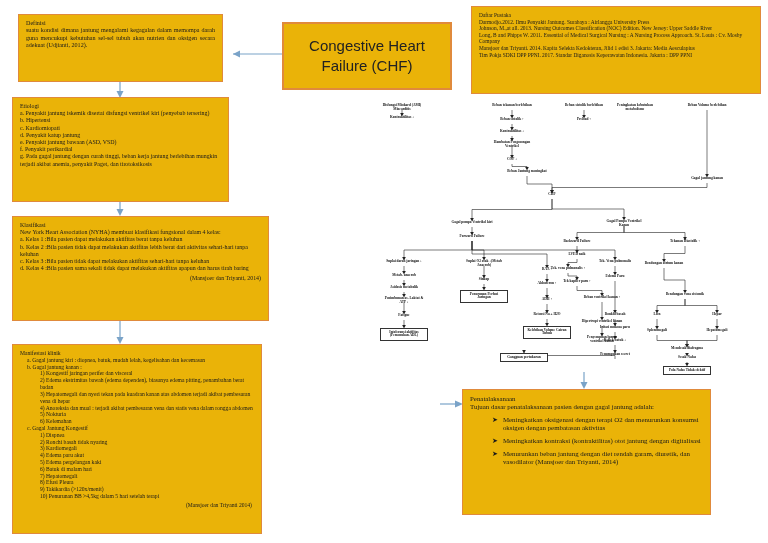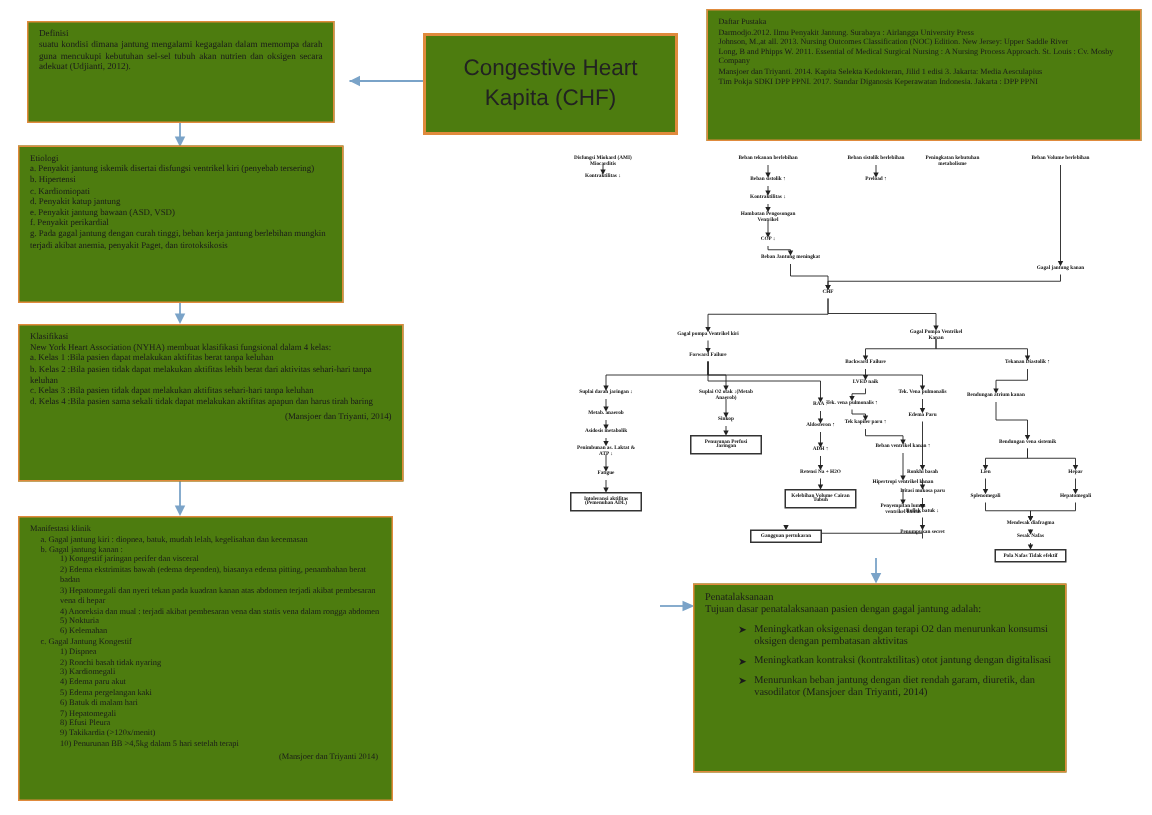--- a/index.html
+++ b/index.html
@@ -6,21 +6,21 @@
   body{
     width:768px;height:543px;
     background:#ffffff;
     font-family:"Liberation Serif", serif;
     position:relative;
     overflow:hidden;
   }
   .box{
     position:absolute;
     border:1.5px solid #E08A3C;
-    background:#4d7c0f;
+    background:#eab308;
     box-sizing:border-box;
     padding:5px 7px;
     color:#1a1a1a;
   }
   .box p, .box div.ln{ margin:0; line-height:1.22; }
 
   
   #definisi{ left:18px; top:14px; width:205px; height:68px; font-size:6.1px; }
   #definisi .ln{ text-align:justify; }
 
@@ -122,21 +122,21 @@
 <div class="conn" style="left:440px;top:398px;">
   <svg width="24" height="12" viewBox="0 0 24 12">
     <line x1="0" y1="6" x2="16" y2="6" stroke="#7AA3C8" stroke-width="1.2"></line>
     <path d="M23 6 L15 2.5 L15 9.5 Z" fill="#7AA3C8"></path>
   </svg>
 </div>
 
 <div class="box" id="title">
   <div>
     <div>Congestive Heart</div>
-    <div>Kapita (CHF)</div>
+    <div>Failure (CHF)</div>
   </div>
 </div>
 
 <div class="box" id="definisi">
   <div class="ln">Definisi</div>
   <div class="ln">suatu kondisi dimana jantung mengalami kegagalan dalam memompa darah guna mencukupi kebutuhan sel-sel tubuh akan nutrien dan oksigen secara adekuat (Udjianti, 2012).</div>
 </div>
 
 <div class="box" id="etiologi">
   <div class="ln">Etiologi</div>

